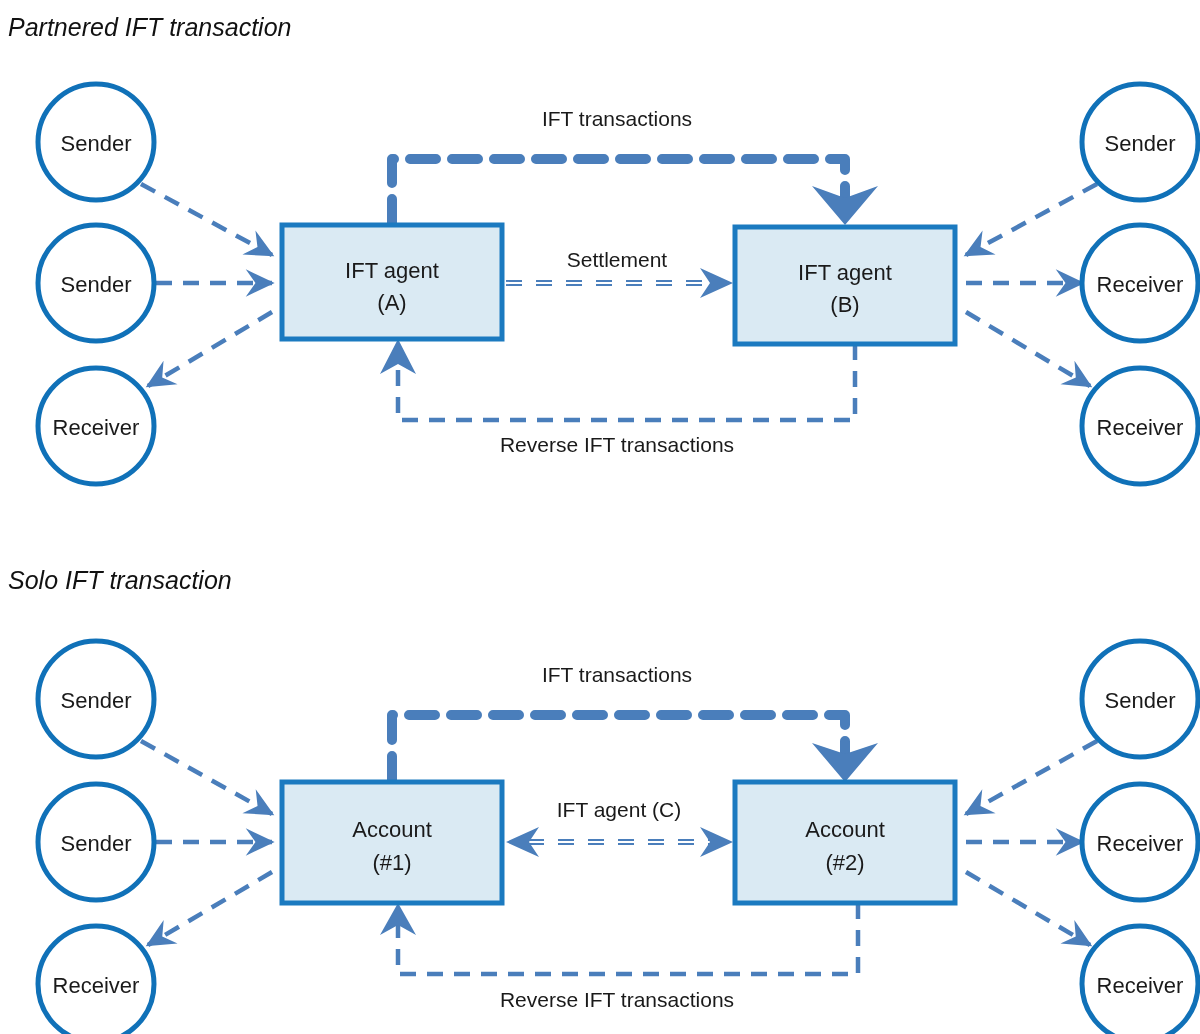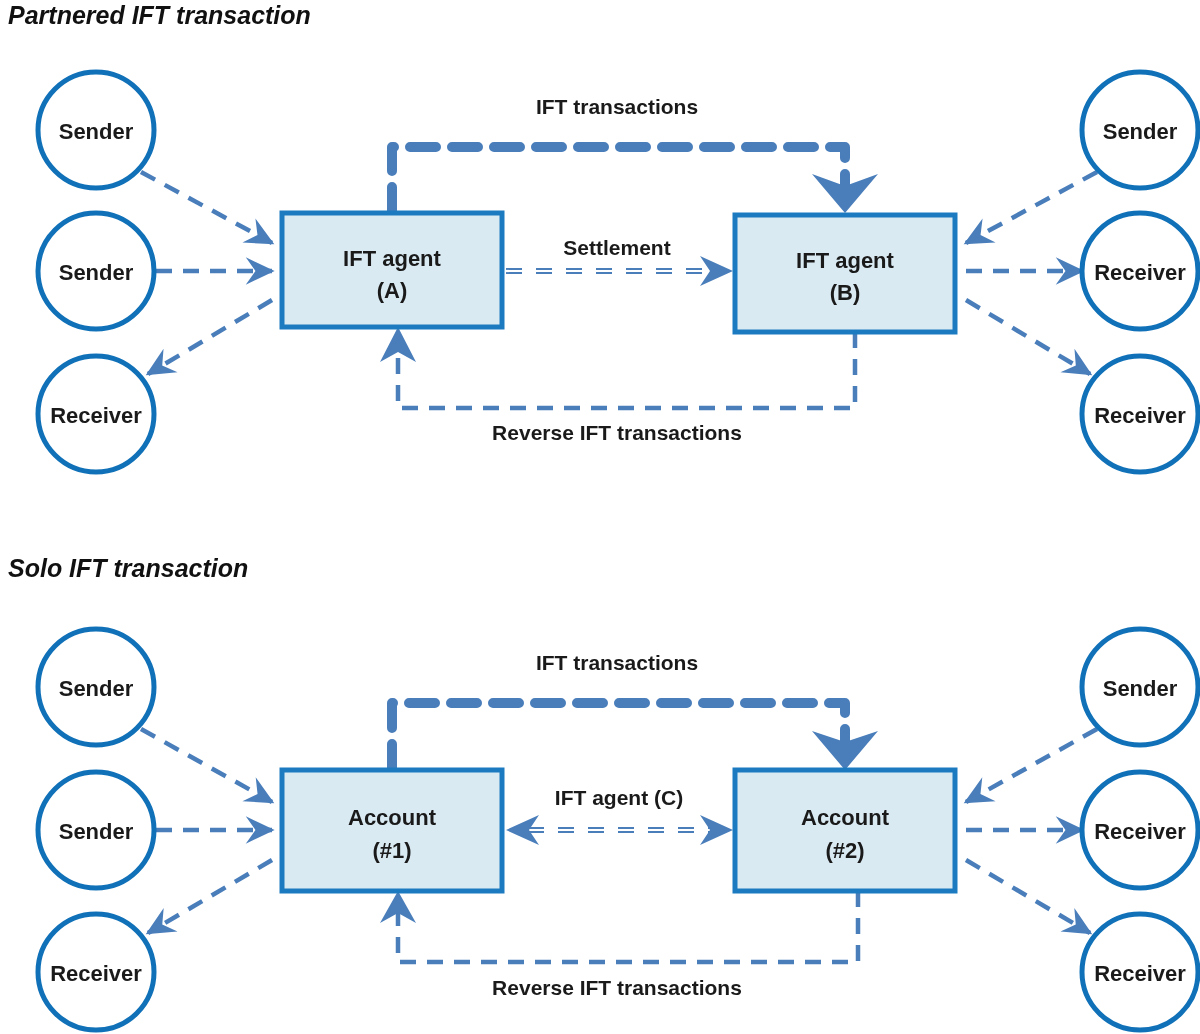--- a/index.html
+++ b/index.html
@@ -9,24 +9,23 @@
   }
   body {
     width: 1200px;
     height: 1034px;
     font-family: "Liberation Sans", sans-serif;
     position: relative;
     overflow: hidden;
   }
   #stage {
     position: absolute;
-    left: 0; top: 0;
+    left: 0; top: 12px;
     width: 1200px;
     height: 1000px;
-    font-weight: bold;
   }
   svg.diagram {
     position: absolute;
     left: 0;
     top: 0;
     width: 1200px;
     height: 1034px;
   }
   text {
     font-family: "Liberation Sans", sans-serif;

